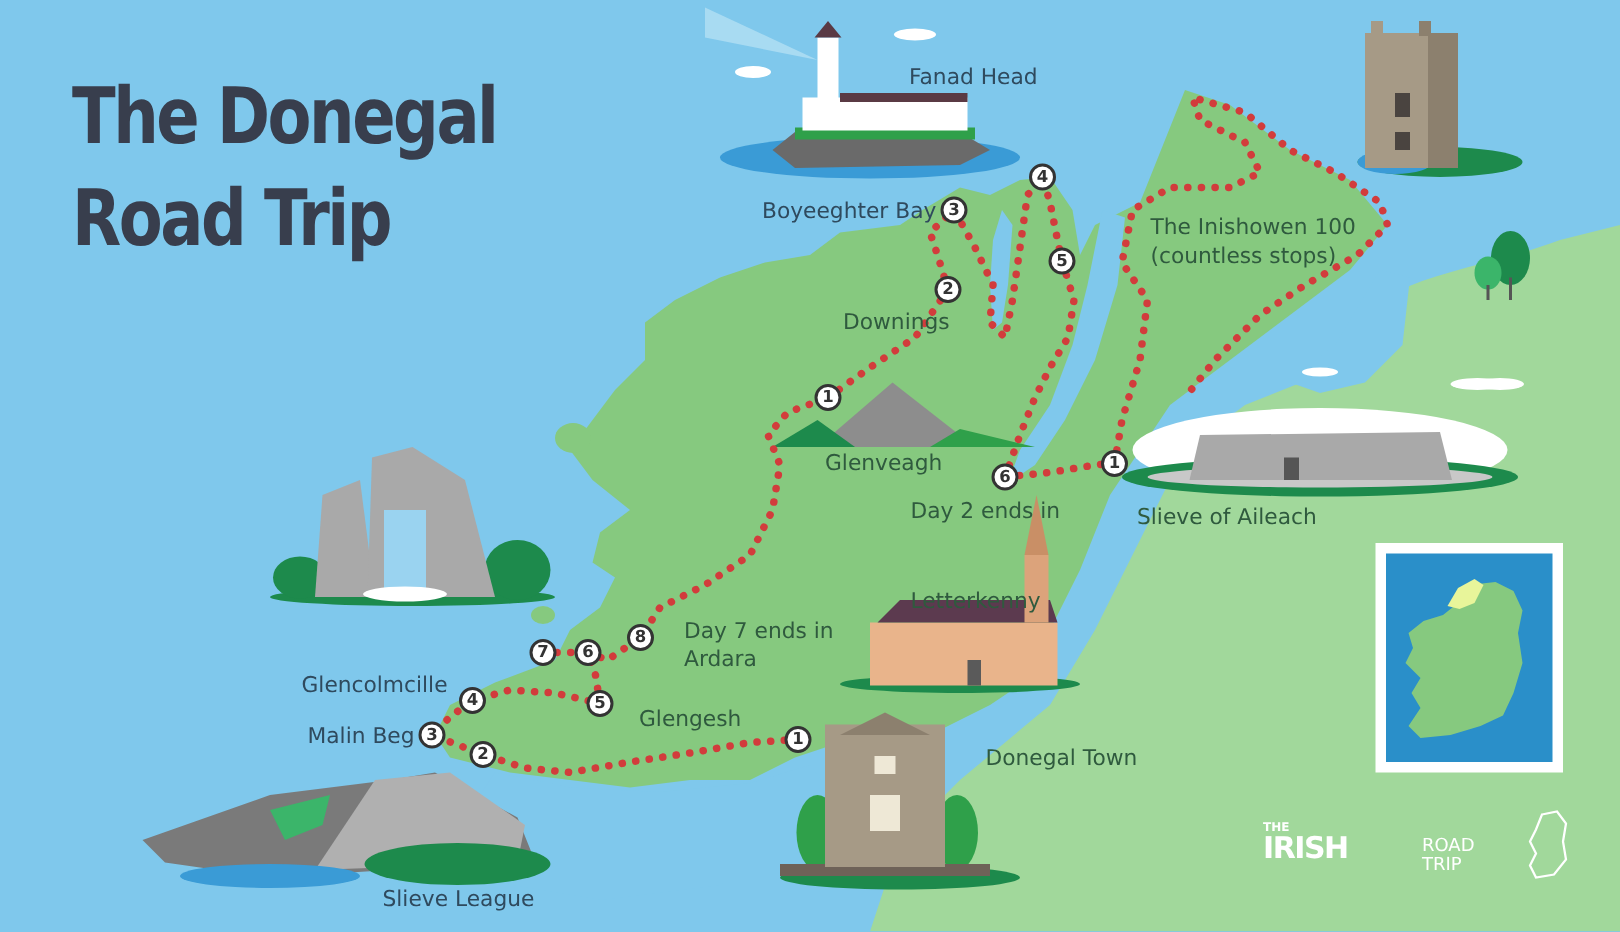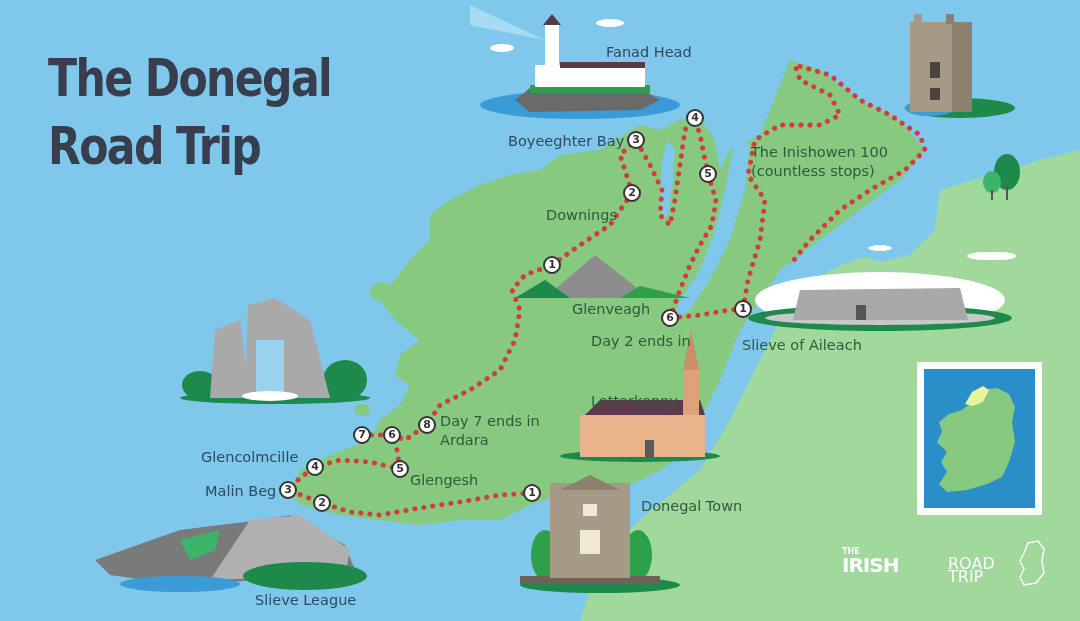--- a/index.html
+++ b/index.html
@@ -3,26 +3,26 @@
 <meta charset="utf-8">
 <style>
   html,body{margin:0;padding:0;}
   body{width:1080px;height:621px;overflow:hidden;background:#7fc8ec;font-family:"DejaVu Sans","Liberation Sans",sans-serif;}
   #stage{position:relative;width:1080px;height:621px;text-decoration:underline;}
   svg#map{position:absolute;left:0;top:0;width:1080px;height:621px;}
   .title{position:absolute;left:48px;font-family:"DejaVu Sans",sans-serif;font-weight:bold;color:#383e4d;font-size:52px;letter-spacing:-2px;line-height:1;transform:scaleX(0.82);transform-origin:left top;}
   .t1{top:52px;} .t2{top:120px;}
   .lbl{position:absolute;font-family:"DejaVu Sans",sans-serif;font-size:14.5px;line-height:19px;white-space:nowrap;}
   .lbl.sea{color:#2f4a5e;text-align:right;}
-  .lbl.land{color:#2f5a3e;}
+  .lbl.land{color:#2f5a3e;margin-left:16px;}
   .marker{position:absolute;width:18px;height:18px;border-radius:50%;background:#fff;border:2px solid #333;box-sizing:border-box;font-size:11px;font-weight:bold;color:#333;text-align:center;line-height:14px;font-family:"DejaVu Sans",sans-serif;}
   .logo{position:absolute;left:842px;top:547px;color:#fff;font-family:"DejaVu Sans",sans-serif;font-weight:bold;}
   .logo .the{position:absolute;left:0;top:0;font-size:8px;}
   .logo .irish{position:absolute;left:0;top:6px;font-size:20px;letter-spacing:-1px;}
-  .logo .road{position:absolute;left:106px;top:10px;font-size:16px;font-weight:normal;line-height:13px;}
+  .logo .road{position:absolute;left:106px;top:10px;font-size:12px;font-weight:normal;line-height:13px;}
 </style>
 </head>
 <body>
 
 <div id="stage">
 <svg id="map" viewBox="0 0 1080 621">
 
   <rect x="0" y="0" width="1080" height="621" fill="#7fc8ec"></rect>
 
   <path fill="#a1d89b" d="M930,195 C960,180 1000,175 1040,160 L1080,150 L1080,621 L580,621 L600,560 L640,520 L700,470 L730,420 L760,360 L790,300 L830,270 L880,250 L920,230 Z"></path>
@@ -130,21 +130,21 @@
 
   <path fill="none" stroke="#d23c3c" stroke-width="5" stroke-linecap="round" stroke-dasharray="0.1 9" d="M743,309 L748,280 L760,240 L765,200 L748,175 L755,140 L780,125 L820,125 L840,115 L830,95 L800,80 L795,65 L830,75 L860,100 L890,115 L920,135 L925,150 L905,170 L870,190 L840,210 L810,240 L790,265"></path>
 </svg>
 
 <div class="title t1">The Donegal</div>
 <div class="title t2">Road Trip</div>
 
 <div class="lbl sea" style="left:606px;top:43px">Fanad Head</div>
 <div class="lbl sea" style="left:508px;top:132px">Boyeeghter Bay</div>
 <div class="lbl land" style="left:546px;top:206px">Downings</div>
-<div class="lbl land" style="left:572px;top:300px">Glenveagh</div>
+<div class="lbl land" style="left:534px;top:300px">Glenveagh</div>
 <div class="lbl land" style="left:751px;top:143px">The Inishowen 100</div>
 <div class="lbl land" style="left:751px;top:162px">(countless stops)</div>
 <div class="lbl land" style="left:742px;top:336px">Slieve of Aileach</div>
 <div class="lbl land" style="left:591px;top:332px">Day 2 ends in</div>
 <div class="lbl land" style="left:591px;top:392px">Letterkenny</div>
 <div class="lbl land" style="left:440px;top:412px">Day 7 ends in</div>
 <div class="lbl land" style="left:440px;top:431px">Ardara</div>
 <div class="lbl sea" style="left:201px;top:448px">Glencolmcille</div>
 <div class="lbl land" style="left:410px;top:471px">Glengesh</div>
 <div class="lbl sea" style="left:205px;top:482px">Malin Beg</div>

